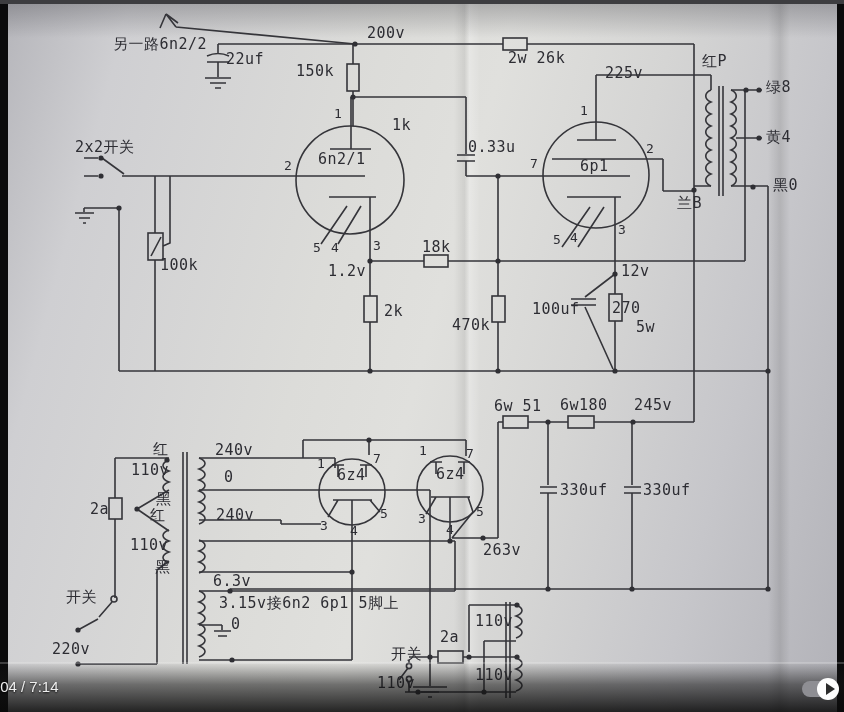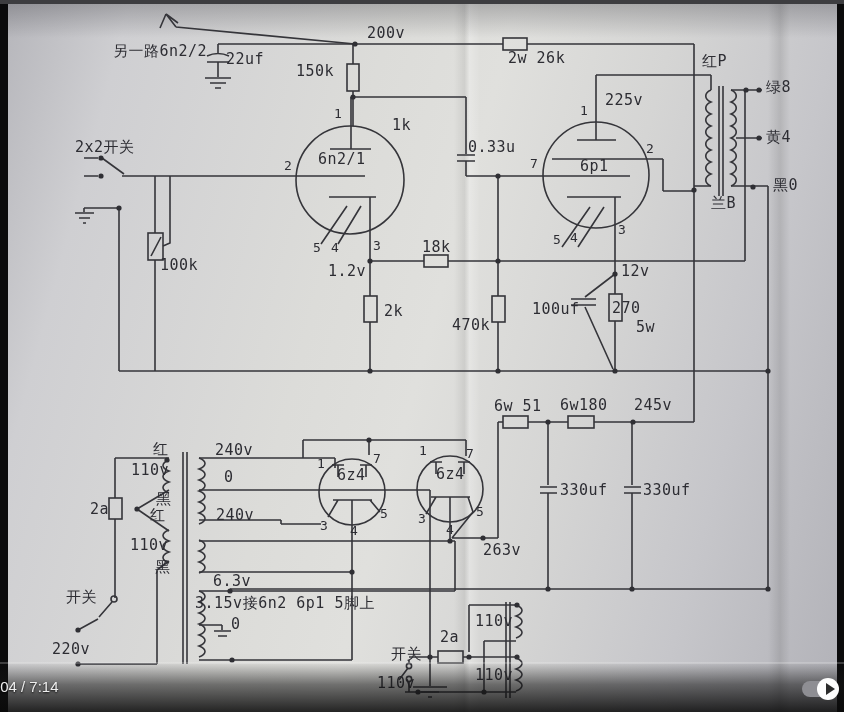--- a/index.html
+++ b/index.html
@@ -154,31 +154,31 @@
         <circle cx="484" cy="692" r="2.6"></circle>
       <circle cx="548" cy="589" r="2.6"></circle>
         <circle cx="632" cy="589" r="2.6"></circle>
         <circle cx="768" cy="589" r="2.6"></circle>
       <circle cx="352" cy="572" r="2.6"></circle>
         <circle cx="450" cy="541" r="2.6"></circle>
         <circle cx="430" cy="657" r="2.6"></circle>
     </g>
   </svg>
 
-  <span class="lb" style="left:113px;top:42px">另一路6n2/2</span>
+  <span class="lb" style="left:113px;top:35px">另一路6n2/2</span>
   <span class="lb" style="left:226px;top:50px">22uf</span>
   <span class="lb" style="left:296px;top:62px">150k</span>
   <span class="lb" style="left:367px;top:24px">200v</span>
   <span class="lb" style="left:508px;top:49px">2w 26k</span>
   <span class="lb" style="left:702px;top:52px">红P</span>
-  <span class="lb" style="left:605px;top:91px">225v</span>
+  <span class="lb" style="left:605px;top:64px">225v</span>
   <span class="lb" style="left:766px;top:78px">绿8</span>
   <span class="lb" style="left:766px;top:128px">黄4</span>
   <span class="lb" style="left:773px;top:176px">黑0</span>
-  <span class="lb" style="left:711px;top:194px">兰B</span>
+  <span class="lb" style="left:677px;top:194px">兰B</span>
   <span class="lb" style="left:392px;top:116px">1k</span>
   <span class="lb" style="left:318px;top:150px">6n2/1</span>
   <span class="lb" style="left:75px;top:138px">2x2开关</span>
   <span class="lb" style="left:160px;top:256px">100k</span>
   <span class="lb" style="left:468px;top:138px">0.33u</span>
   <span class="lb" style="left:580px;top:157px">6p1</span>
   <span class="lb" style="left:422px;top:238px">18k</span>
   <span class="lb" style="left:328px;top:262px">1.2v</span>
   <span class="lb" style="left:384px;top:302px">2k</span>
   <span class="lb" style="left:452px;top:316px">470k</span>
@@ -200,21 +200,21 @@
   <span class="lb" style="left:224px;top:468px">0</span>
   <span class="lb" style="left:216px;top:506px">240v</span>
   <span class="lb" style="left:213px;top:572px">6.3v</span>
   <span class="lb" style="left:337px;top:466px">6z4</span>
   <span class="lb" style="left:436px;top:465px">6z4</span>
   <span class="lb" style="left:560px;top:481px">330uf</span>
   <span class="lb" style="left:643px;top:481px">330uf</span>
   <span class="lb" style="left:483px;top:541px">263v</span>
   <span class="lb" style="left:66px;top:588px">开关</span>
   <span class="lb" style="left:52px;top:640px">220v</span>
-  <span class="lb" style="left:195px;top:594px">3.15v接6n2 6p1 5脚上</span>
+  <span class="lb" style="left:219px;top:594px">3.15v接6n2 6p1 5脚上</span>
   <span class="lb" style="left:231px;top:615px">0</span>
   <span class="lb" style="left:391px;top:645px">开关</span>
   <span class="lb" style="left:475px;top:612px">110v</span>
   <span class="lb" style="left:440px;top:628px">2a</span>
   <span class="lb" style="left:475px;top:666px">110v</span>
   <span class="lb" style="left:377px;top:674px">110v</span>
 
   <span class="lb pin" style="left:334px;top:106px">1</span>
   <span class="lb pin" style="left:284px;top:158px">2</span>
   <span class="lb pin" style="left:373px;top:238px">3</span>

